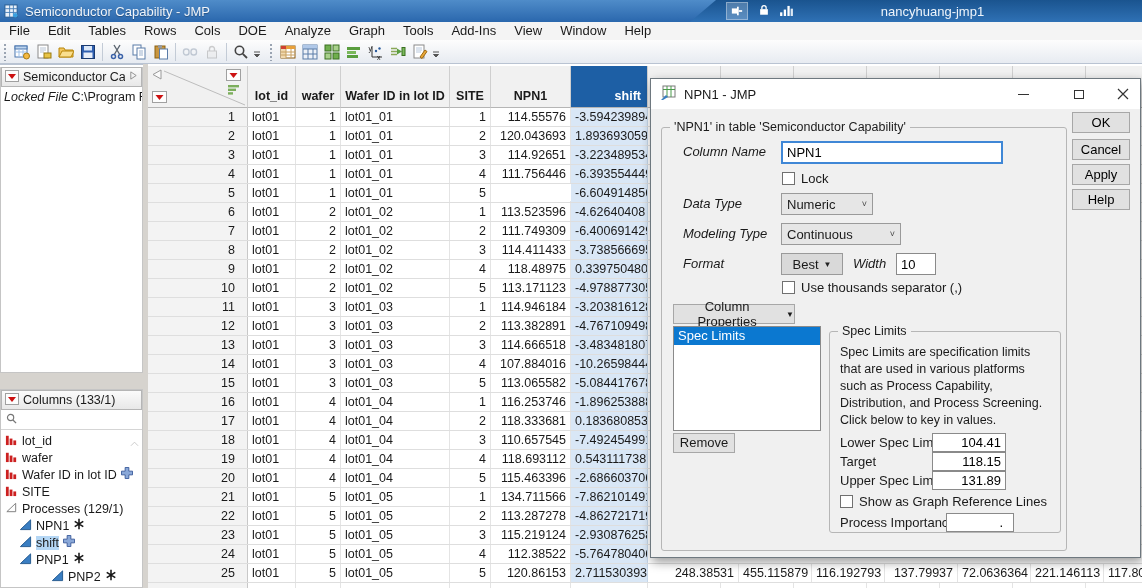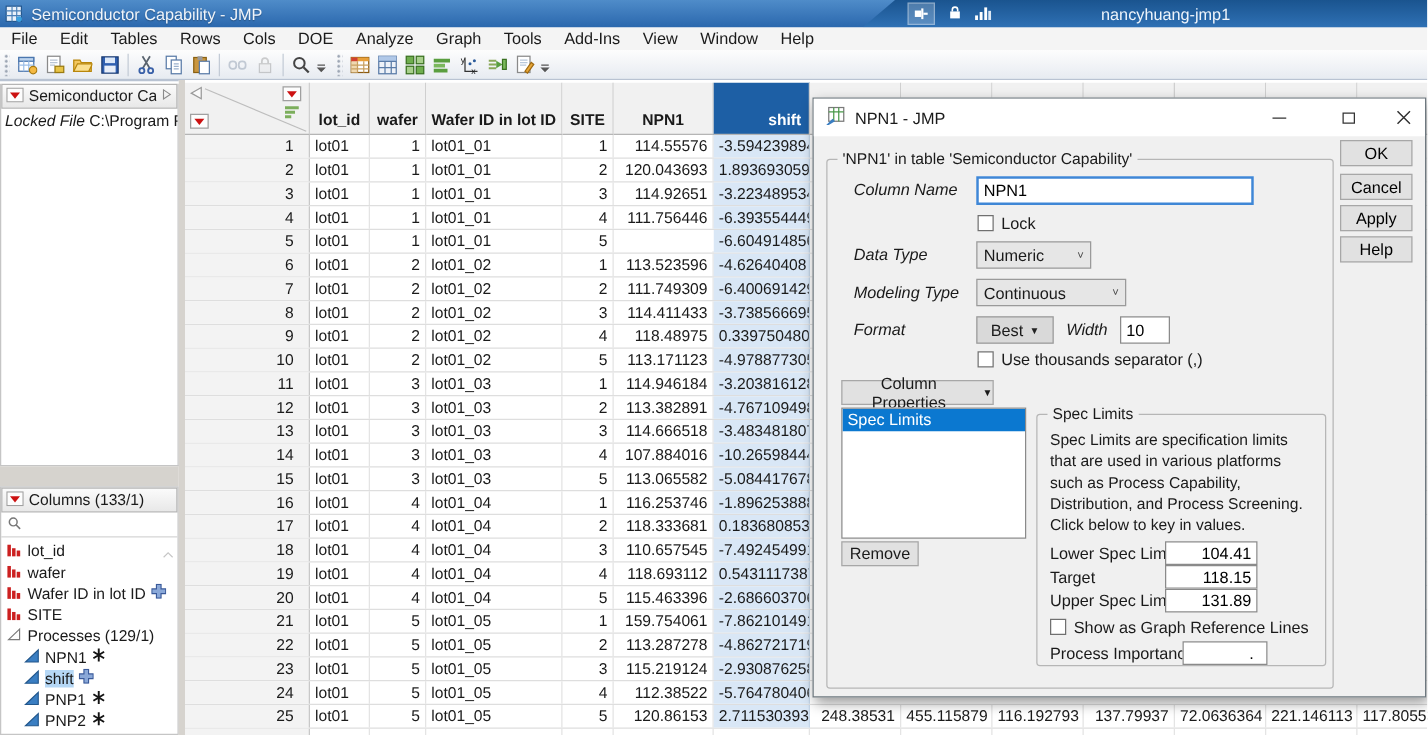--- a/index.html
+++ b/index.html
@@ -410,21 +410,21 @@
           </div>
           <div class="col-item" style="padding-left: 18px;">
             <span><svg viewBox="0 0 14 14" width="13" height="13">
                 <path d="M1.5 12.5 L12.5 12.5 L12.5 2 Z" fill="#3a7ec2" stroke="#22578c"></path>
               </svg></span>
             <span class="ci-label">PNP1</span>
             <span><svg viewBox="0 0 14 14" width="12" height="12">
                 <path d="M7 1 V13 M2 4 L12 10 M12 4 L2 10" stroke="#151515" stroke-width="1.8"></path>
               </svg></span>
           </div>
-          <div class="col-item" style="padding-left: 18px;">
+          <div class="col-item" style="padding-left: 18px; margin-left: 32px;">
             <span><svg viewBox="0 0 14 14" width="13" height="13">
                 <path d="M1.5 12.5 L12.5 12.5 L12.5 2 Z" fill="#3a7ec2" stroke="#22578c"></path>
               </svg></span>
             <span class="ci-label">PNP2</span>
             <span><svg viewBox="0 0 14 14" width="12" height="12">
                 <path d="M7 1 V13 M2 4 L12 10 M12 4 L2 10" stroke="#151515" stroke-width="1.8"></path>
               </svg></span>
           </div>
         </div>
     </div>
@@ -666,21 +666,21 @@
           <div class="td r" style="width: 80px;">115.463396</div>
           <div class="td r shift" style="width: 77px;">-2.686603706</div>
           <div class="row-filler"></div>
         </div>
         <div class="trow">
           <div class="rn">21</div>
           <div class="td" style="width: 48px;">lot01</div>
           <div class="td r" style="width: 45px;">5</div>
           <div class="td" style="width: 109px;">lot01_05</div>
           <div class="td r" style="width: 41px;">1</div>
-          <div class="td r" style="width: 80px;">159.754061</div>
+          <div class="td r" style="width: 80px;">134.711566</div>
           <div class="td r shift" style="width: 77px;">-7.862101491</div>
           <div class="row-filler"></div>
         </div>
         <div class="trow">
           <div class="rn">22</div>
           <div class="td" style="width: 48px;">lot01</div>
           <div class="td r" style="width: 45px;">5</div>
           <div class="td" style="width: 109px;">lot01_05</div>
           <div class="td r" style="width: 41px;">2</div>
           <div class="td r" style="width: 80px;">113.287278</div>
@@ -708,21 +708,21 @@
           <div class="row-filler"></div>
         </div>
         <div class="trow">
           <div class="rn">25</div>
           <div class="td" style="width: 48px;">lot01</div>
           <div class="td r" style="width: 45px;">5</div>
           <div class="td" style="width: 109px;">lot01_05</div>
           <div class="td r" style="width: 41px;">5</div>
           <div class="td r" style="width: 80px;">120.86153</div>
           <div class="td r shift" style="width: 77px;">2.7115303939</div>
-          <div class="td r" style="width: 73px;">248.38531</div>
+          <div class="td r" style="width: 73px; margin-left: 18px;">248.38531</div>
           <div class="td r" style="width: 73px;">455.115879</div>
           <div class="td r" style="width: 73px;">116.192793</div>
           <div class="td r" style="width: 73px;">137.79937</div>
           <div class="td r" style="width: 73px;">72.0636364</div>
           <div class="td r" style="width: 73px;">221.146113</div>
           <div class="td r" style="width: 80px; padding-right: 26px;">117.805534</div>
         </div>
         <div class="trow">
           <div class="rn"></div>
           <div class="td" style="width: 48px;"></div>

